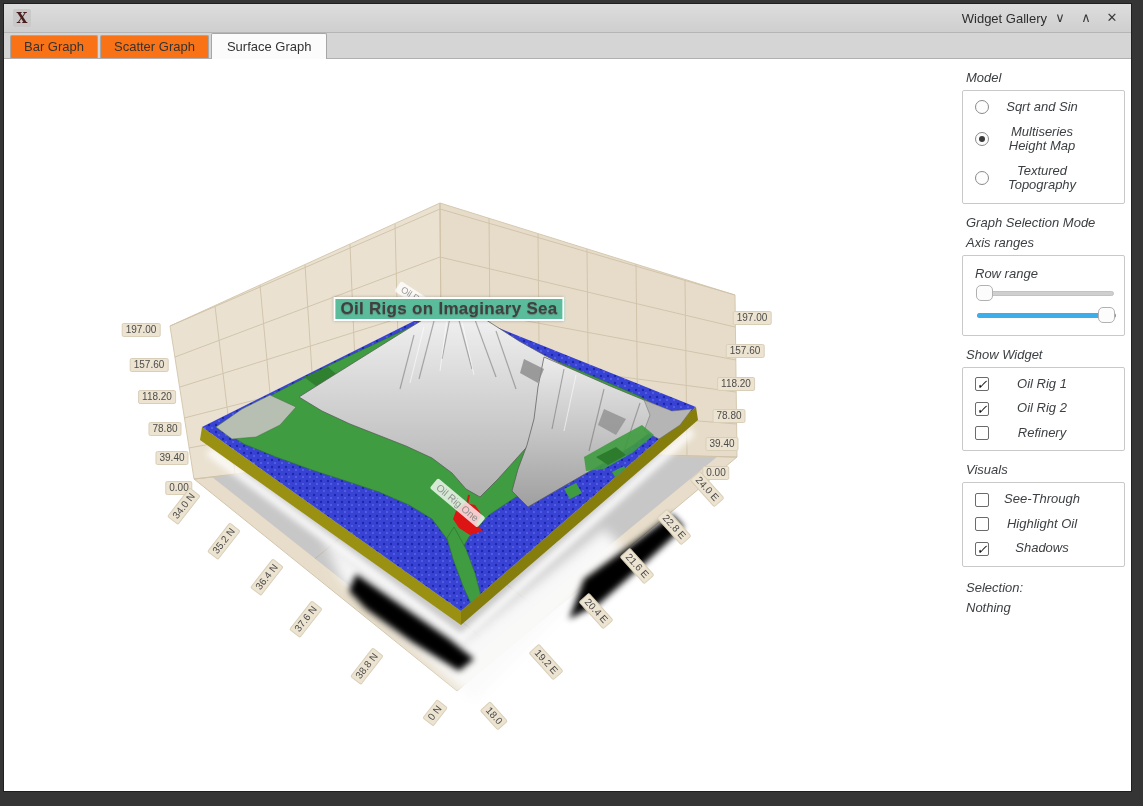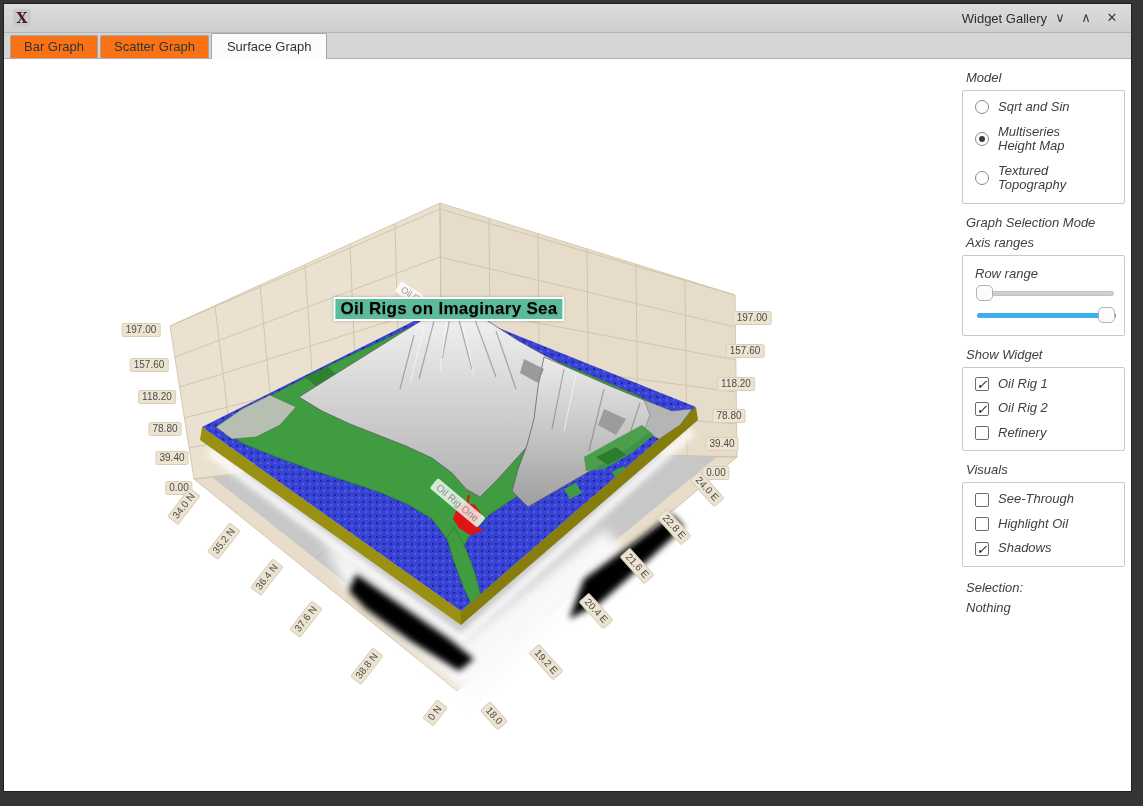--- a/index.html
+++ b/index.html
@@ -46,21 +46,21 @@
   .tab.active {
     background:#fbfbfb; padding:5px 15px 5px; margin-bottom:-1px; z-index:2;
   }
   
   .pane { flex:1; display:flex; background:#ffffff; overflow:hidden; }
   .graph-area { position:relative; width:958px; height:100%; flex:0 0 958px; }
   .graph-area svg { position:absolute; left:0; top:0; }
 
   .chart-title {
     position:absolute; left:445px; top:250px; transform:translate(-50%,-50%);
-    background:#5abc9b; border:2px solid #ffffff; color:#000000;
+    background:#5abc9b; border:2px solid #ffffff; color:#404040;
     font-weight:bold; font-size:17px; padding:0 5px; white-space:nowrap;
     letter-spacing:.3px; text-shadow:0 1px 1px rgba(80,80,80,.5);
     box-shadow:0 0 3px rgba(0,0,0,.25); z-index:5;
   }
   .rig-label {
     position:absolute; background:rgba(255,255,255,.78); color:#8f8f8f;
     font-size:10px; padding:1px 5px; border-radius:2px; white-space:nowrap;
     transform-origin:0 0; z-index:4;
   }
   .rig1 { left:434px; top:419px; transform:rotate(40deg); }
@@ -76,21 +76,21 @@
     width:171px; flex:0 0 171px; padding:10px 8px 0 0;
     font-size:13px; color:#3d4043; overflow:hidden;font-style:italic;
   }
   .sec-label { margin:1px 0 5px 4px; }
   .groupbox {
     border:1px solid #c9c9c9; border-radius:2px;
     padding:9px 8px 6px 12px; margin-bottom:11px; background:#fff;
   }
   .opt-row { display:flex; align-items:center; gap:9px; margin-bottom:10px; }
   .opt-row:last-child { margin-bottom:4px; }
-  .opt-label { line-height:1.12; width:88px; }
+  .opt-label { line-height:1.12; width:88px;text-align:center; }
   .radio {
     width:14px; height:14px; flex:0 0 14px; border:1px solid #8a8a8a;
     border-radius:50%; background:#fdfdfd;
   }
   .radio.sel::after {
     content:''; display:block; width:6px; height:6px;
     background:#3c3c3c; border-radius:50%; margin:3px;
   }
   .check {
     width:14px; height:14px; flex:0 0 14px; border:1px solid #6b6b6b;

